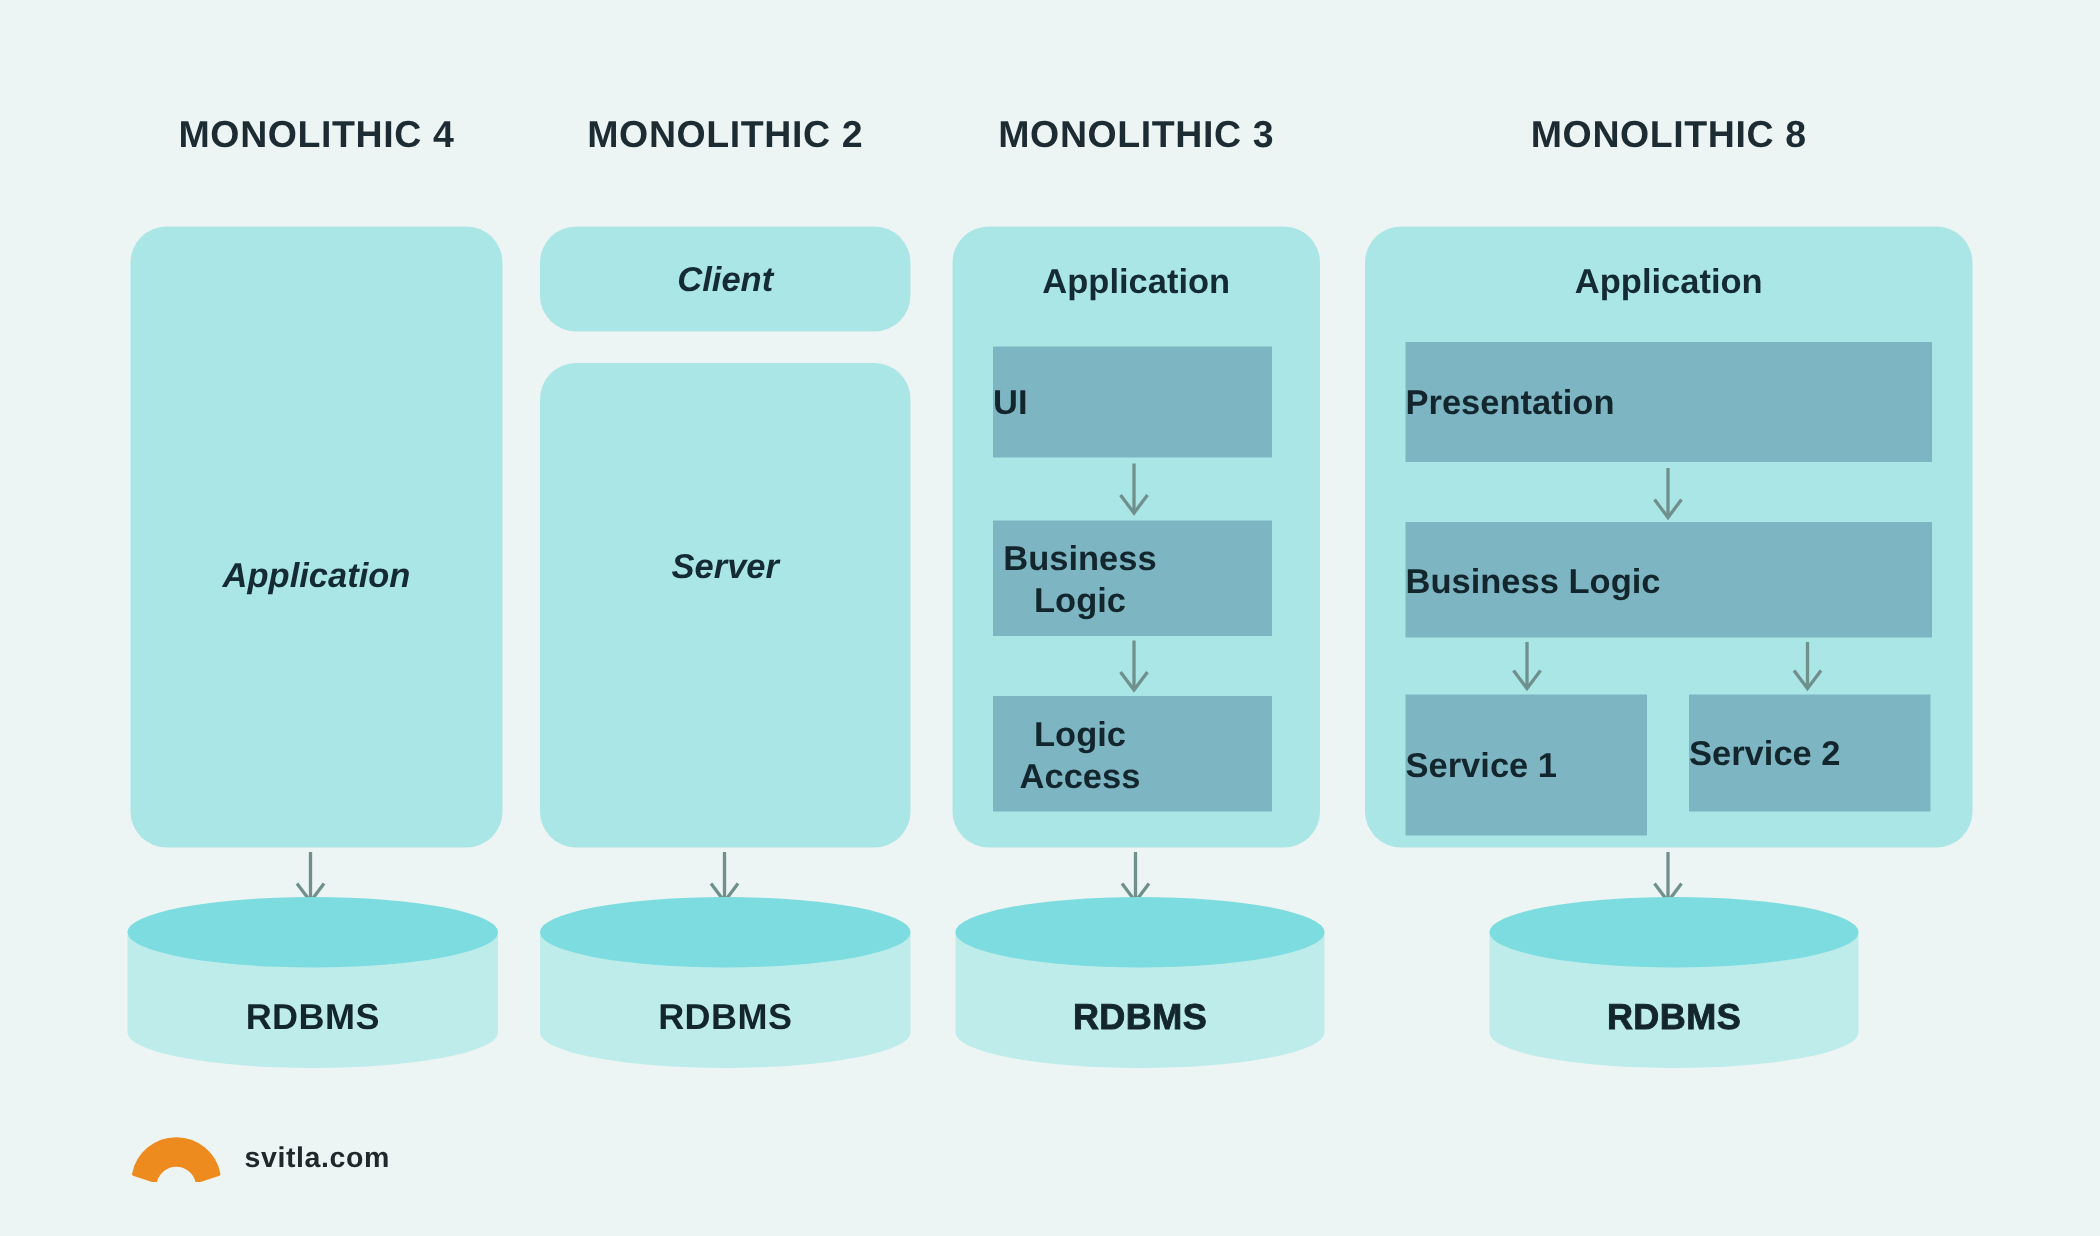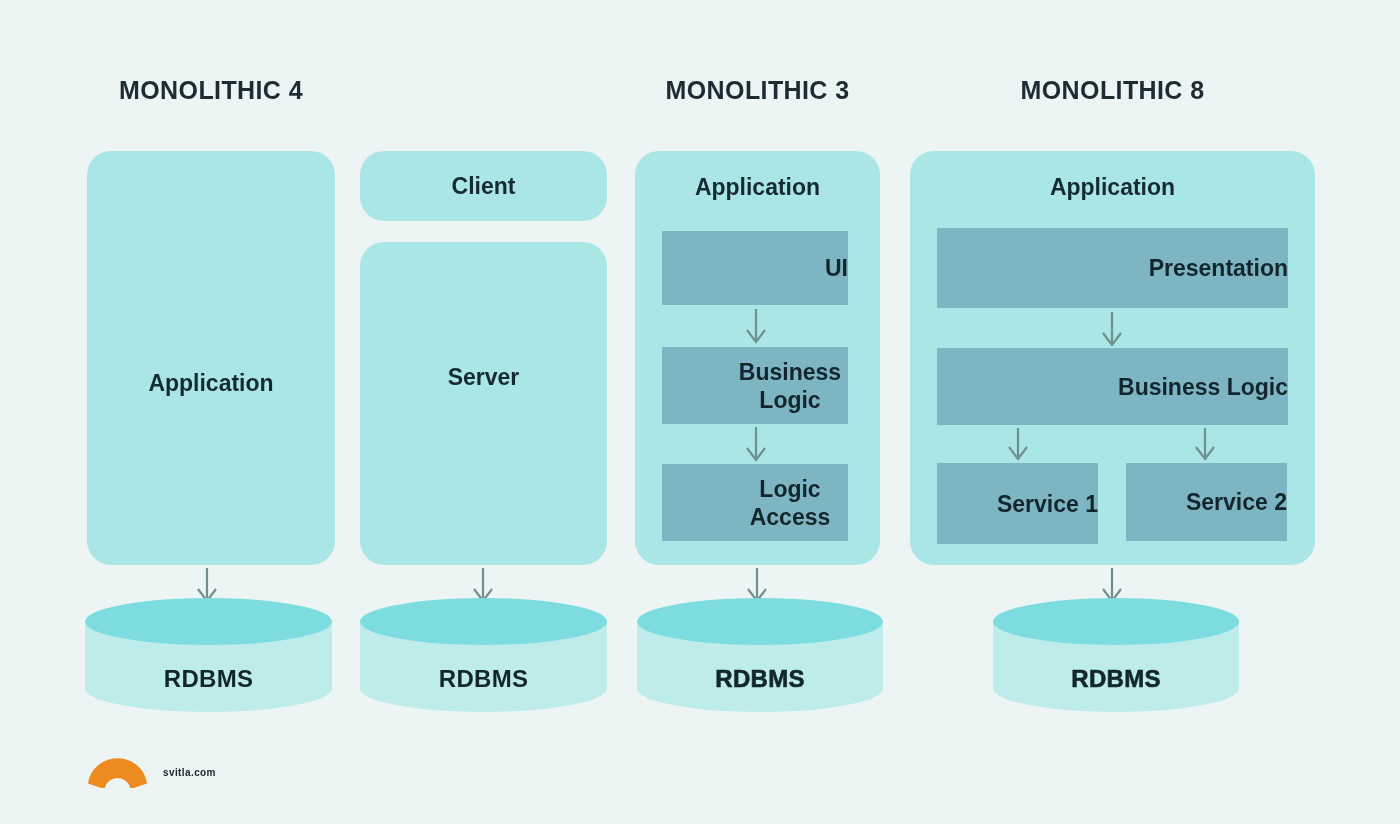--- a/index.html
+++ b/index.html
@@ -26,30 +26,30 @@
     position:absolute;top:74px;height:32px;line-height:32px;
     text-align:center;font-size:25px;font-weight:700;letter-spacing:0.4px;
     color:#1d2b33;white-space:nowrap;
   }
 
   .box{
     position:absolute;background:var(--box);border-radius:24px;
   }
   .box-label{
     position:absolute;text-align:center;font-size:23px;font-weight:700;
-    color:var(--text);line-height:30px;white-space:nowrap;
+    color:var(--text);line-height:30px;white-space:nowrap;font-style:italic;
   }
   .container-title{
     position:absolute;text-align:center;font-size:23px;font-weight:700;
     color:var(--text);line-height:30px;
   }
 
   .inner-box{
     position:absolute;background:var(--inner);
-    display:flex;align-items:center;justify-content:flex-end;
+    display:flex;align-items:center;justify-content:flex-start;
     text-align:center;font-size:23px;font-weight:700;color:#13262e;
     line-height:28px;
   }
   .inner-box .txt{display:block;}
   .inner-box.narrow .txt{max-width:116px;}
 
   .arrow{position:absolute;width:24px;height:38px;}
   .arrow svg{display:block;width:100%;height:100%;}
   .arrow line,.arrow polyline{
     stroke:var(--arrow);stroke-width:2.2;fill:none;
@@ -70,29 +70,30 @@
     text-align:center;font-size:24px;font-weight:700;color:#13262e;
     letter-spacing:0.3px;
   }
   .cyl-label.heavy{font-weight:800;-webkit-text-stroke:0.6px #13262e;}
 
   .footer-logo{position:absolute;left:87px;top:758px;width:61px;height:30px;}
   .footer-logo svg{display:block;width:100%;height:100%;}
   .footer-logo path{fill:var(--brand);stroke:var(--brand);stroke-width:2;stroke-linejoin:round;}
   .brand-text{
     position:absolute;left:163px;top:765px;height:16px;line-height:16px;
-    font-size:10px;font-weight:700;letter-spacing:0.4px;color:#21282b;
+    font-size:19px;font-weight:700;letter-spacing:0.4px;color:#21282b;
   }
 </style>
 </head>
 <body>
 
 <div class="canvas">
 
   <div class="col-title" style="left:87px;width:248px">MONOLITHIC 4</div>
+  <div class="col-title" style="left:360px;width:247px">MONOLITHIC 2</div>
   <div class="col-title" style="left:635px;width:245px">MONOLITHIC 3</div>
   <div class="col-title" style="left:910px;width:405px">MONOLITHIC 8</div>
 
   <div class="box" style="left:87px;top:151px;width:248px;height:414px"></div>
   <div class="box-label" style="left:87px;top:368px;width:248px">Application</div>
 
   <div class="arrow" style="left:195px;top:567px">
     <svg viewBox="0 0 24 38">
         <line x1="12" y1="1" x2="12" y2="33"></line>
         <polyline points="3,22 12,34 21,22"></polyline>
@@ -190,21 +191,21 @@
         <polyline points="3,20 12,32 21,20"></polyline>
       </svg>
   </div>
   <div class="arrow" style="left:1193px;top:427px">
     <svg viewBox="0 0 24 38">
         <line x1="12" y1="1" x2="12" y2="31"></line>
         <polyline points="3,20 12,32 21,20"></polyline>
       </svg>
   </div>
 
-  <div class="inner-box" style="left:937px;top:463px;width:161px;height:81px">
+  <div class="inner-box" style="left:937px;top:463px;width:161px;height:94px">
     <span class="txt">Service 1</span>
   </div>
   <div class="inner-box" style="left:1126px;top:463px;width:161px;height:78px">
     <span class="txt">Service 2</span>
   </div>
 
   <div class="arrow" style="left:1100px;top:567px">
     <svg viewBox="0 0 24 38">
         <line x1="12" y1="1" x2="12" y2="33"></line>
         <polyline points="3,22 12,34 21,22"></polyline>

